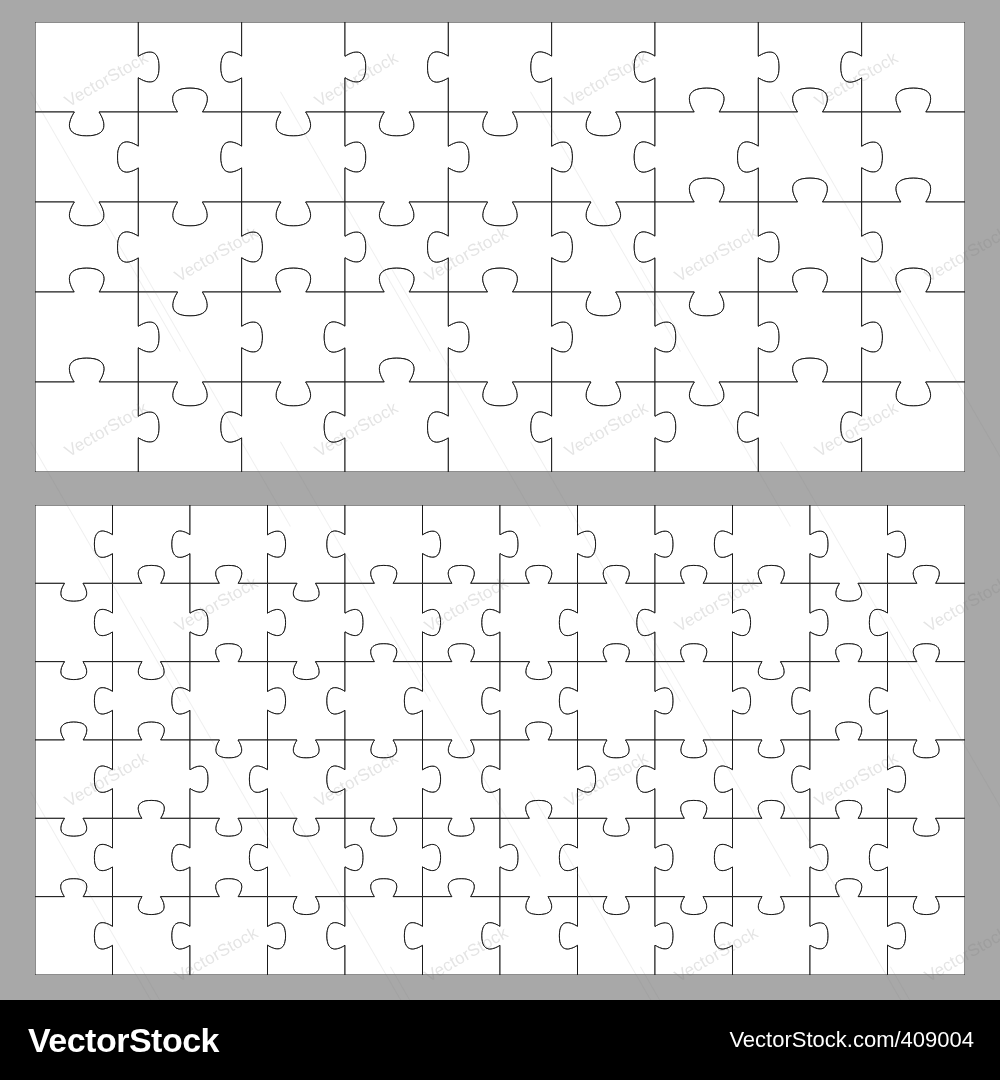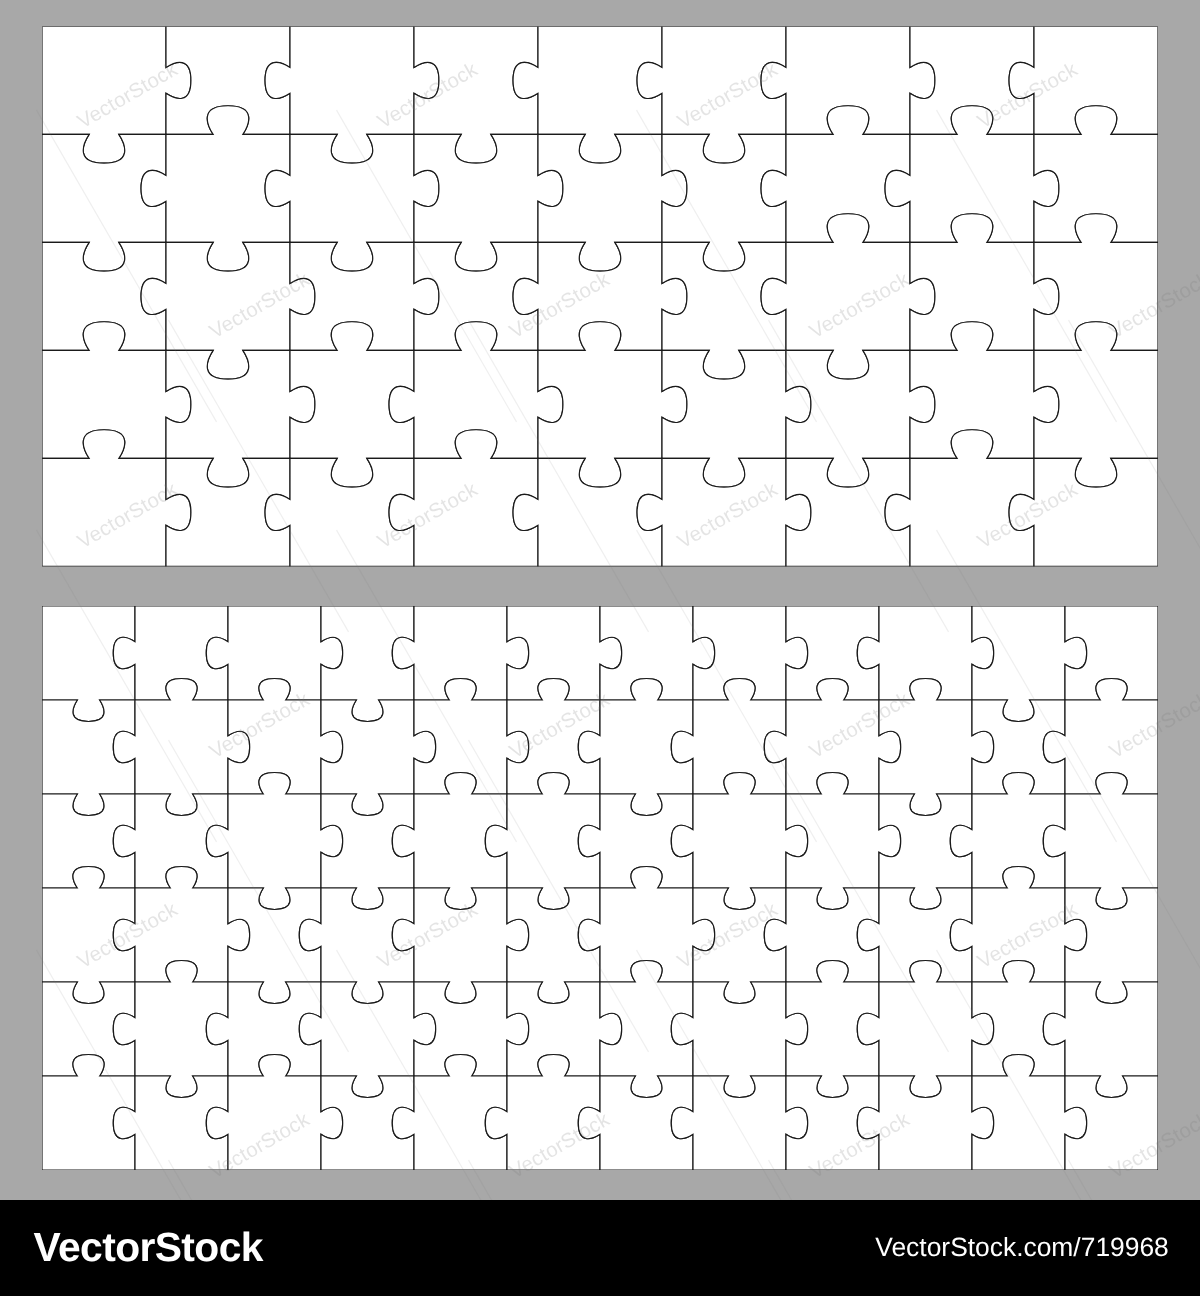--- a/index.html
+++ b/index.html
@@ -271,16 +271,16 @@
         <div class="wm-slash" style="left: 390px; top: 967px;"></div>
         <div class="wm" style="left: 670px; top: 945px;">VectorStock</div>
         <div class="wm-slash" style="left: 640px; top: 967px;"></div>
         <div class="wm" style="left: 920px; top: 945px;">VectorStock</div>
         <div class="wm-slash" style="left: 890px; top: 967px;"></div>
       </div>
   </div>
 
   <div id="footer-bar">
     <div id="footer-logo">VectorStock</div>
-    <div id="footer-url">VectorStock.com/719968</div>
+    <div id="footer-url">VectorStock.com/409004</div>
   </div>
 
 </div>
 
 </body></html>

